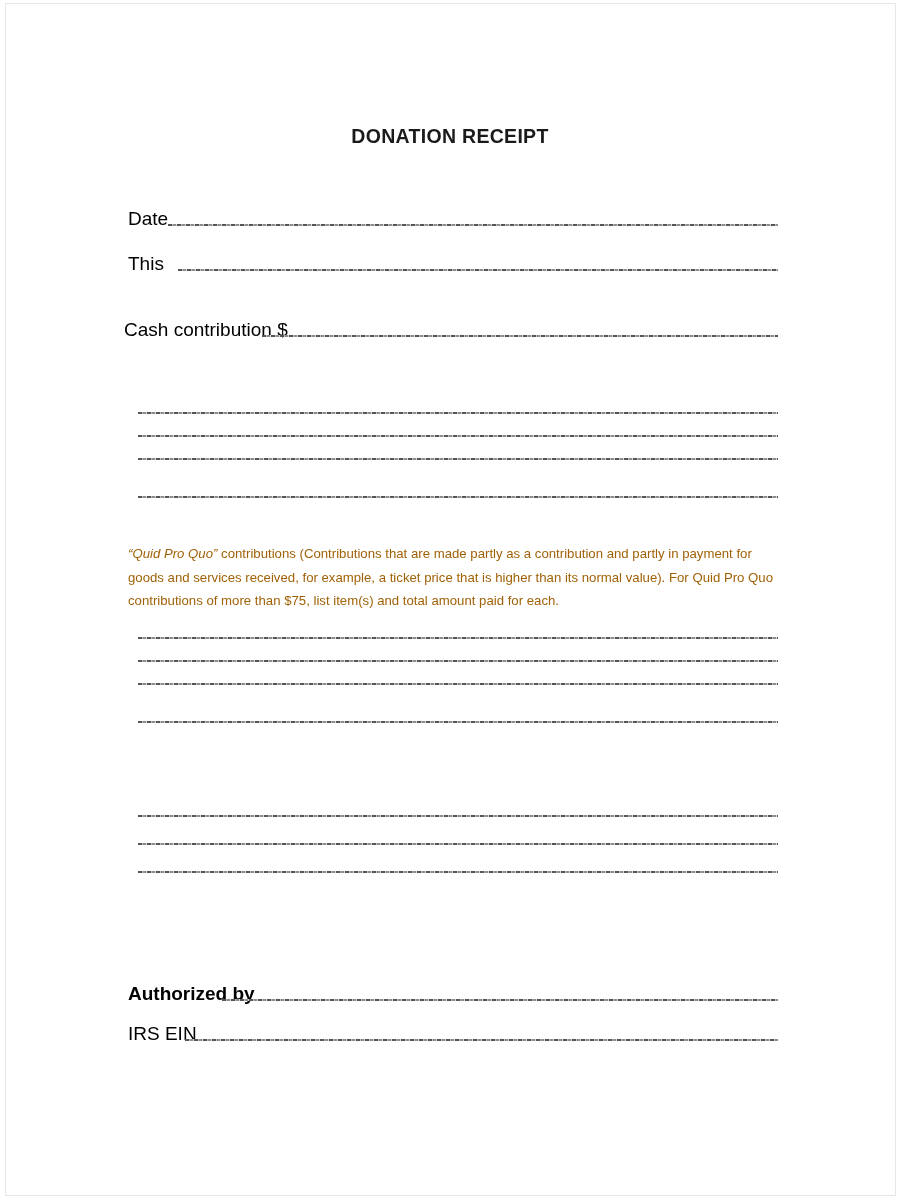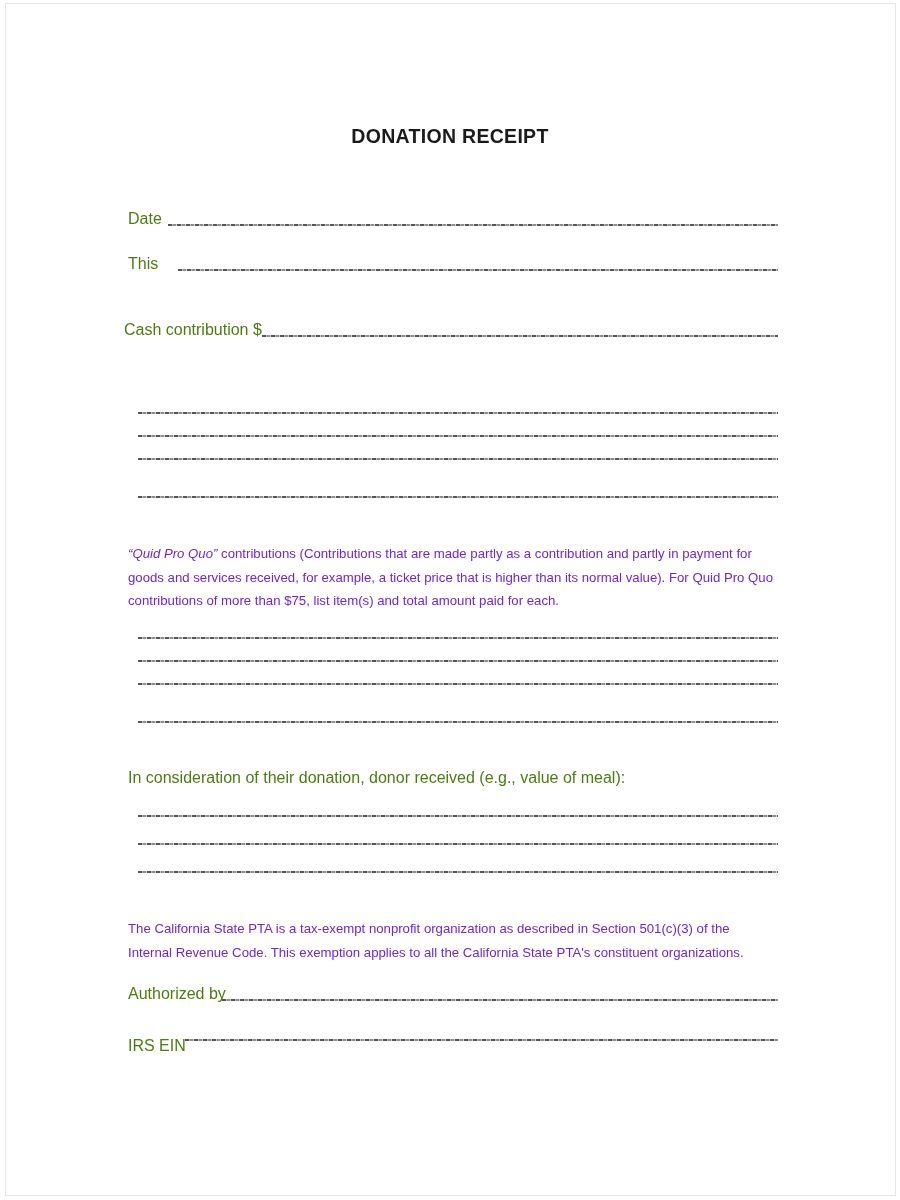--- a/index.html
+++ b/index.html
@@ -53,35 +53,35 @@
     font-size: 19.5px;
     font-weight: bold;
     letter-spacing: 0.3px;
     color: #1a1a1a;
     font-family: "Liberation Sans", sans-serif;
   }
 
   
   .txt {
     position: absolute;
-    font-size: 16px;
+    font-size: 19px;
     line-height: 16px;
-    color: #4d7c0f;
+    color: #000000;
     white-space: nowrap;
     font-family: "Liberation Sans", sans-serif;
   }
 
   
   .para {
     position: absolute;
     left: 128px;
     width: 652px;
     font-size: 13.2px;
     line-height: 23.5px;
-    color: #6d28d9;
+    color: #a16207;
     text-align: left;
     font-family: "Liberation Sans", sans-serif;
   }
   .para .it {
     font-style: italic;
   }
 
   
   .rule {
     position: absolute;
@@ -125,28 +125,26 @@
     <div class="rule" style="left:138px; top:457px; width:640px;"></div>
     <div class="rule" style="left:138px; top:495px; width:640px;"></div>
 
     <div class="para" style="top:542px;"><span class="it">“Quid Pro Quo”</span><span> contributions (Contributions that are made partly as a contribution and partly in payment for goods and services received, for example, a ticket price that is higher than its normal value). For Quid Pro Quo contributions of more than $75, list item(s) and total amount paid for each.</span></div>
 
     <div class="rule" style="left:138px; top:636px; width:640px;"></div>
     <div class="rule" style="left:138px; top:659px; width:640px;"></div>
     <div class="rule" style="left:138px; top:682px; width:640px;"></div>
     <div class="rule" style="left:138px; top:720px; width:640px;"></div>
 
-    <div class="txt" style="left:128px; top:770px;">In consideration of their donation, donor received (e.g., value of meal):</div>
 
     <div class="rule" style="left:138px; top:814px; width:640px;"></div>
     <div class="rule" style="left:138px; top:842px; width:640px;"></div>
     <div class="rule" style="left:138px; top:870px; width:640px;"></div>
 
-    <div class="para" style="top:917px; width:640px; line-height:24px;">The California State PTA is a tax-exempt nonprofit organization as described in Section 501(c)(3) of the Internal Revenue Code. This exemption applies to all the California State PTA's constituent organizations.</div>
 
-    <div class="txt" style="left:128px; top:986px;">Authorized by</div>
+    <div class="txt" style="left:128px; top:986px;font-weight:bold;">Authorized by</div>
     <div class="rule" style="left:222px; top:998px; width:556px;"></div>
 
-    <div class="txt" style="left:128px; top:1026px;margin-top:12px;">IRS EIN</div>
+    <div class="txt" style="left:128px; top:1026px;">IRS EIN</div>
     <div class="rule" style="left:185px; top:1038px; width:593px;"></div>
 
   </div>
 </div>
 
 </body></html>

